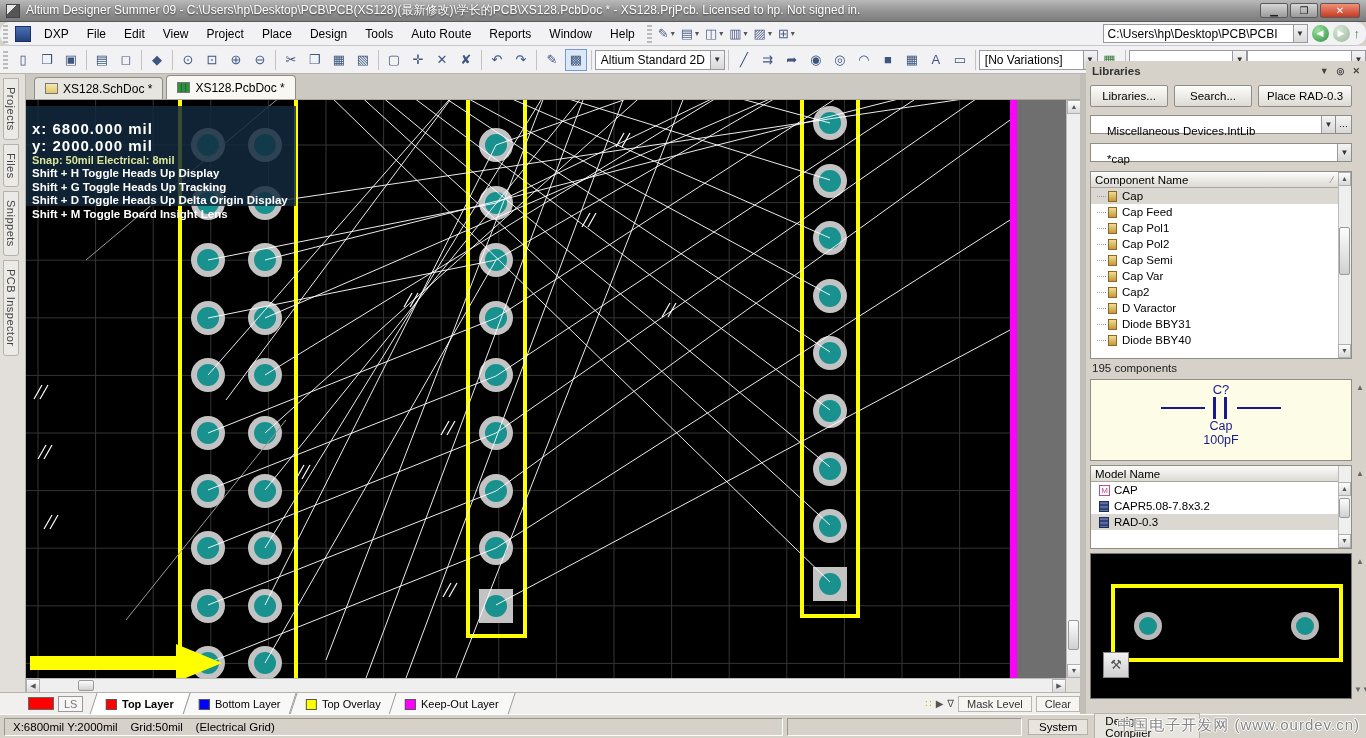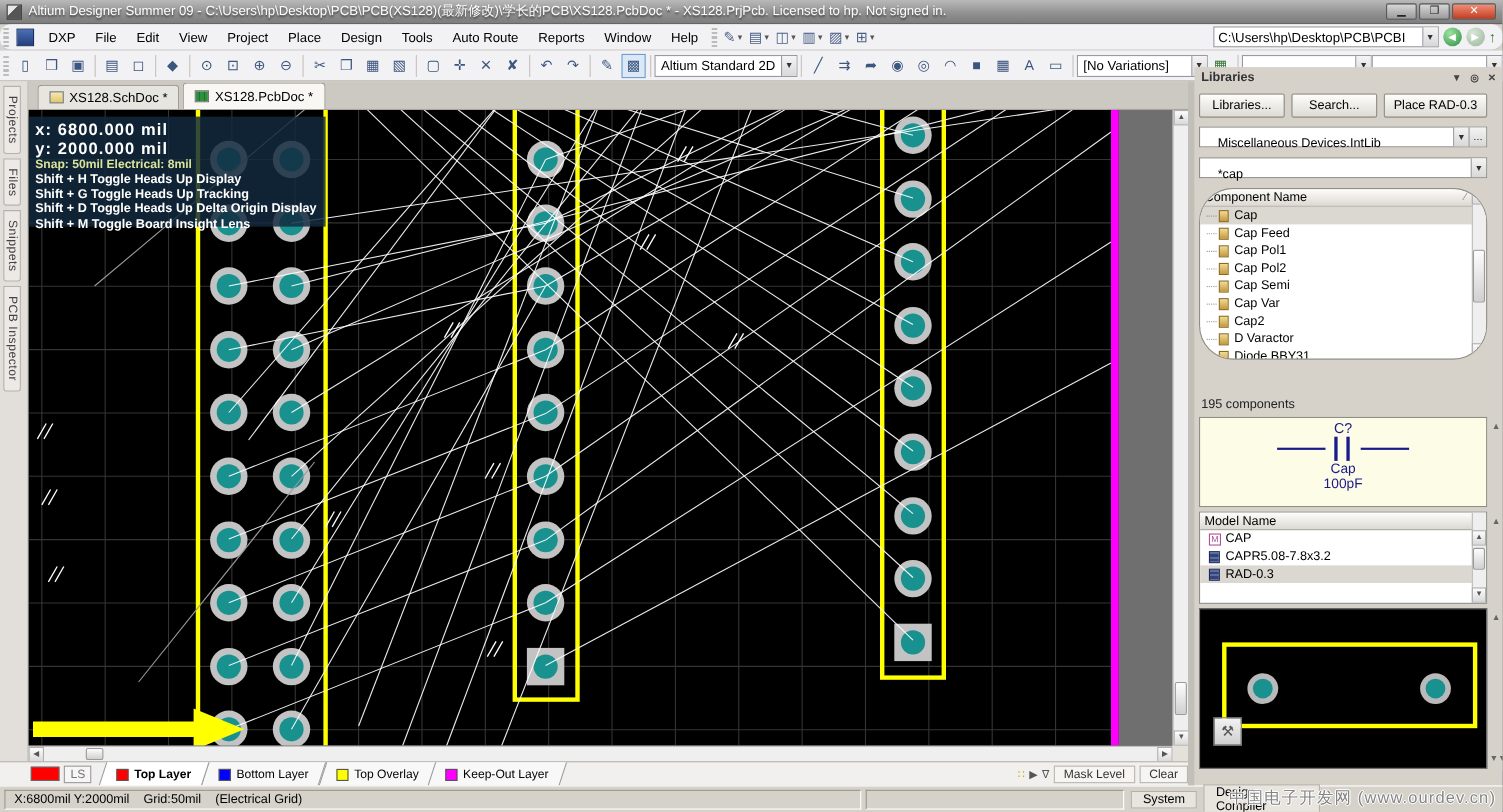--- a/index.html
+++ b/index.html
@@ -49,21 +49,21 @@
   #tabstrip { position:absolute; left:26px; top:74px; width:1054px; height:26px; background:#ccc9c2; border-bottom:1px solid #a9a69e; display:flex; align-items:flex-end; padding-left:8px; }
   .doc-tab { height:22px; display:flex; align-items:center; gap:5px; padding:0 10px; margin-right:3px;
     border:1px solid #8f8d86; border-bottom:none; border-radius:4px 4px 0 0; background:#e7e5e0; font-size:12px; }
   .doc-tab.active { background:#f8f7f4; font-weight:normal; height:24px; }
   .ficon { width:13px; height:11px; border:1px solid #777; }
   .ficon.sch { background:linear-gradient(#f4e8b0,#e2c86a); }
   .ficon.pcb { background:repeating-linear-gradient(90deg,#2f8f3f 0 3px,#1e6e2e 3px 4px); }
 
   
   #canvas-wrap { position:absolute; left:26px; top:100px; width:1040px; height:578px; background:#000; overflow:hidden; }
-  #hud { position:absolute; left:0; top:6px; width:270px; height:100px; background:rgba(18,42,62,.84); color:#fff; padding:4px 6px; }
+  #hud { position:absolute; left:0; top:6px; width:270px; height:100px; background:rgba(18,42,62,.84); color:#fff; padding:14px 6px; }
   #hud .coord { font-size:15px; font-weight:bold; letter-spacing:1px; line-height:17px; }
   #hud .snap  { font-size:11px; font-weight:bold; color:#d9e49c; line-height:13px; }
   #hud .sc    { font-size:11.5px; font-weight:bold; line-height:13.5px; white-space:nowrap; }
 
   
   .sb { position:absolute; background:#efefef; }
   #vscroll { left:1066px; top:100px; width:14px; height:578px; border-left:1px solid #bbb; }
   #hscroll { left:26px; top:678px; width:1040px; height:14px; border-top:1px solid #bbb; }
   .sb-btn { position:absolute; width:14px; height:14px; background:linear-gradient(#fdfdfd,#d9d9d9); border:1px solid #b0b0b0; font-size:7px; color:#555; text-align:center; line-height:12px; }
   .sb-thumb { position:absolute; background:linear-gradient(#fdfdfd,#d0d0d0); border:1px solid #9a9a9a; border-radius:2px; }
@@ -525,21 +525,21 @@
     <div class="p-combo" style="left:4px;top:54px;width:262px;">
       <div class="val">Miscellaneous Devices.IntLib</div>
       <div class="combo-btn">▼</div>
       <div class="dots">…</div>
     </div>
     <div class="p-combo" style="left:4px;top:82px;width:262px;">
       <div class="val">*cap</div>
       <div class="combo-btn">▼</div>
     </div>
 
-    <div class="lp-list" style="top:110px;height:156px;border-radius:31px;">
+    <div class="lp-list" style="top:110px;height:188px;">
       <div class="list-header">
         <span>Component Name</span>
         <span class="sort">∕</span>
       </div>
       <div id="comp-rows">
           <div class="lrow sel">
             <div class="tree-dash"></div>
             <div class="chip-ico"></div>
             <div>Cap</div>
           </div>

